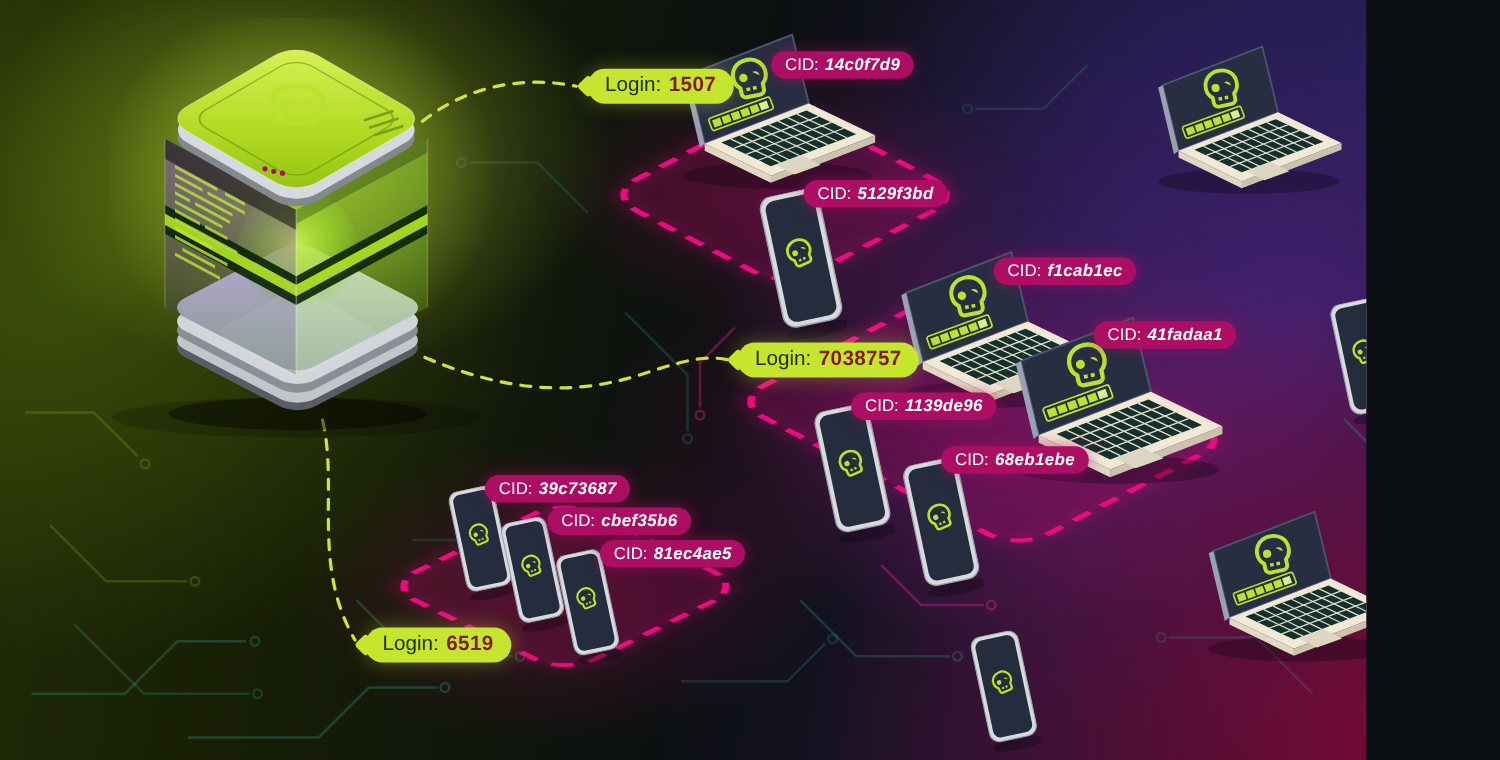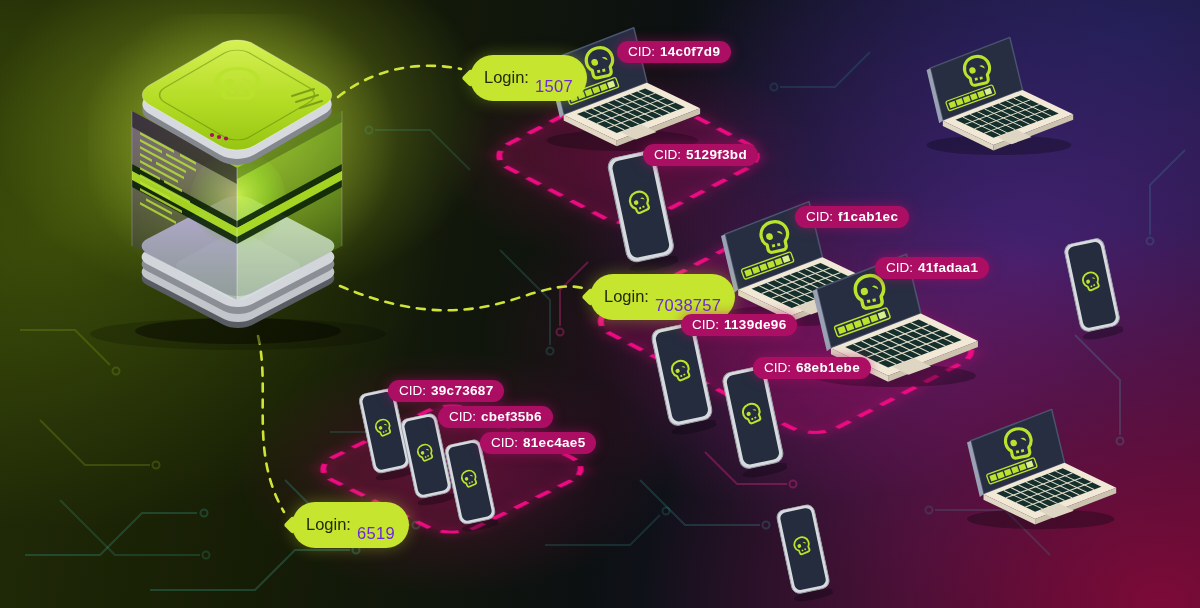--- a/index.html
+++ b/index.html
@@ -1,17 +1,17 @@
 <!DOCTYPE html>
 <html><head>
 <meta charset="utf-8">
 <style>
   html,body{margin:0;padding:0;background:#0b0e12;}
   .stage{
-    position:relative;width:1200px;height:608px;overflow:hidden;
+    position:relative;width:1093px;height:608px;overflow:hidden;
     font-family:"Liberation Sans",sans-serif;
     background:
       radial-gradient(360px 260px at 240px 120px, rgba(205,240,50,.42), rgba(205,240,50,0) 70%),
       radial-gradient(520px 400px at 60px 230px, rgba(88,115,12,.50), rgba(88,115,12,0) 75%),
       radial-gradient(260px 150px at 628px 158px, rgba(215,15,120,.22), rgba(215,15,120,0) 72%),
       radial-gradient(430px 230px at 790px 340px, rgba(215,15,120,.26), rgba(215,15,120,0) 72%),
       radial-gradient(300px 170px at 452px 472px, rgba(215,15,120,.24), rgba(215,15,120,0) 72%),
       radial-gradient(720px 520px at 1160px 600px, rgba(128,10,56,.95), rgba(128,10,56,0) 72%),
       radial-gradient(620px 470px at 1030px 260px, rgba(88,38,140,.65), rgba(88,38,140,0) 74%),
       radial-gradient(560px 420px at 1130px 30px, rgba(24,31,78,.95), rgba(24,31,78,0) 78%),
@@ -26,30 +26,30 @@
   .server{position:absolute;z-index:5;}
   .dev{position:absolute;z-index:6;}
   .pill{
     position:absolute;z-index:10;white-space:nowrap;border-radius:999px;
     display:inline-flex;align-items:center;line-height:1;
   }
   .pill.login{
     background:#c6e52e;color:#242a08;font-size:16.5px;padding:5px 14px 6px;
     box-shadow:0 0 16px rgba(198,229,46,.35);
   }
-  .pill.login b{font-weight:400;color:#6d28d9;margin-left:6px;letter-spacing:.3px;margin-top:18px;}
+  .pill.login b{font-weight:700;color:#7f1d1d;margin-left:6px;letter-spacing:.3px;}
   .pill.login::before{
     content:"";position:absolute;left:-6px;top:50%;width:13px;height:13px;
     background:#c6e52e;border-radius:3px;transform:translateY(-50%) rotate(45deg);z-index:-1;
   }
   .pill.cid{
     background:#ac0e64;color:#fff;font-size:13.5px;padding:3.5px 11px 4.5px;
     box-shadow:0 0 12px rgba(172,14,100,.55);
   }
-  .pill.cid b{font-weight:800;margin-left:5px;letter-spacing:.3px;}
+  .pill.cid b{font-weight:800;margin-left:5px;letter-spacing:.3px;font-style:italic;}
 </style>
 </head>
 <body>
 
 <div class="stage">
 
   <svg width="0" height="0" style="position:absolute">
     <defs>
       <linearGradient id="lidGrad" x1="0" y1="0" x2="1" y2="1">
         <stop offset="0" stop-color="#d9f258"></stop>

